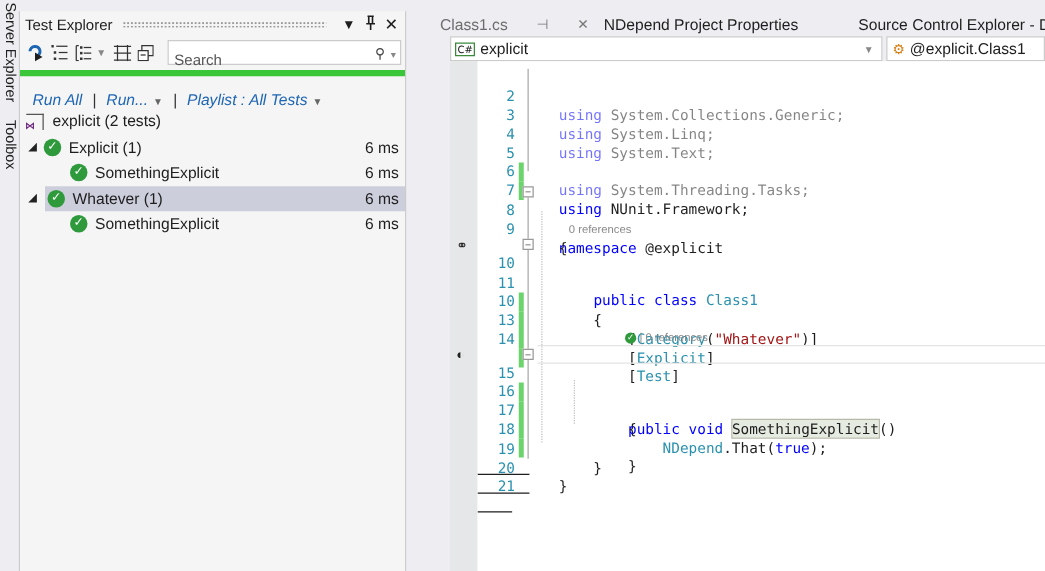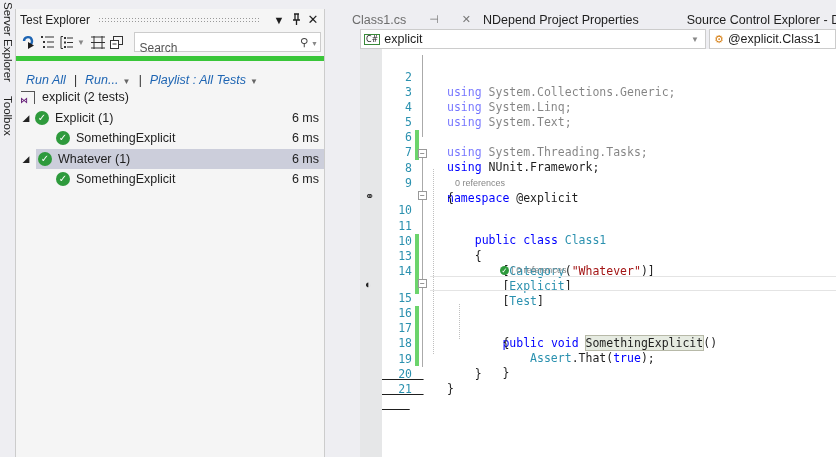--- a/index.html
+++ b/index.html
@@ -296,21 +296,21 @@
       <span class="txt">        <span class="kw">public</span> <span class="kw">void</span> <span class="hl">SomethingExplicit</span>()</span>
     </div>
     <div class="line" style="top:242px;">
       <span class="ln">16</span>
       <span class="chg"></span>
       <span class="txt">        {</span>
     </div>
     <div class="line" style="top:257px;">
       <span class="ln">17</span>
       <span class="chg"></span>
-      <span class="txt">            <span class="ty">Assert</span>.That(<span class="kw">true</span>);</span>
+      <span class="txt">            <span class="ty">NDepend</span>.That(<span class="kw">true</span>);</span>
     </div>
     <div class="line" style="top:272px;">
       <span class="ln">18</span>
       <span class="chg"></span>
       <span class="txt">        }</span>
     </div>
     <div class="line" style="top:288px;">
       <span class="ln">19</span>
       <span class="txt">    }</span>
     </div>

